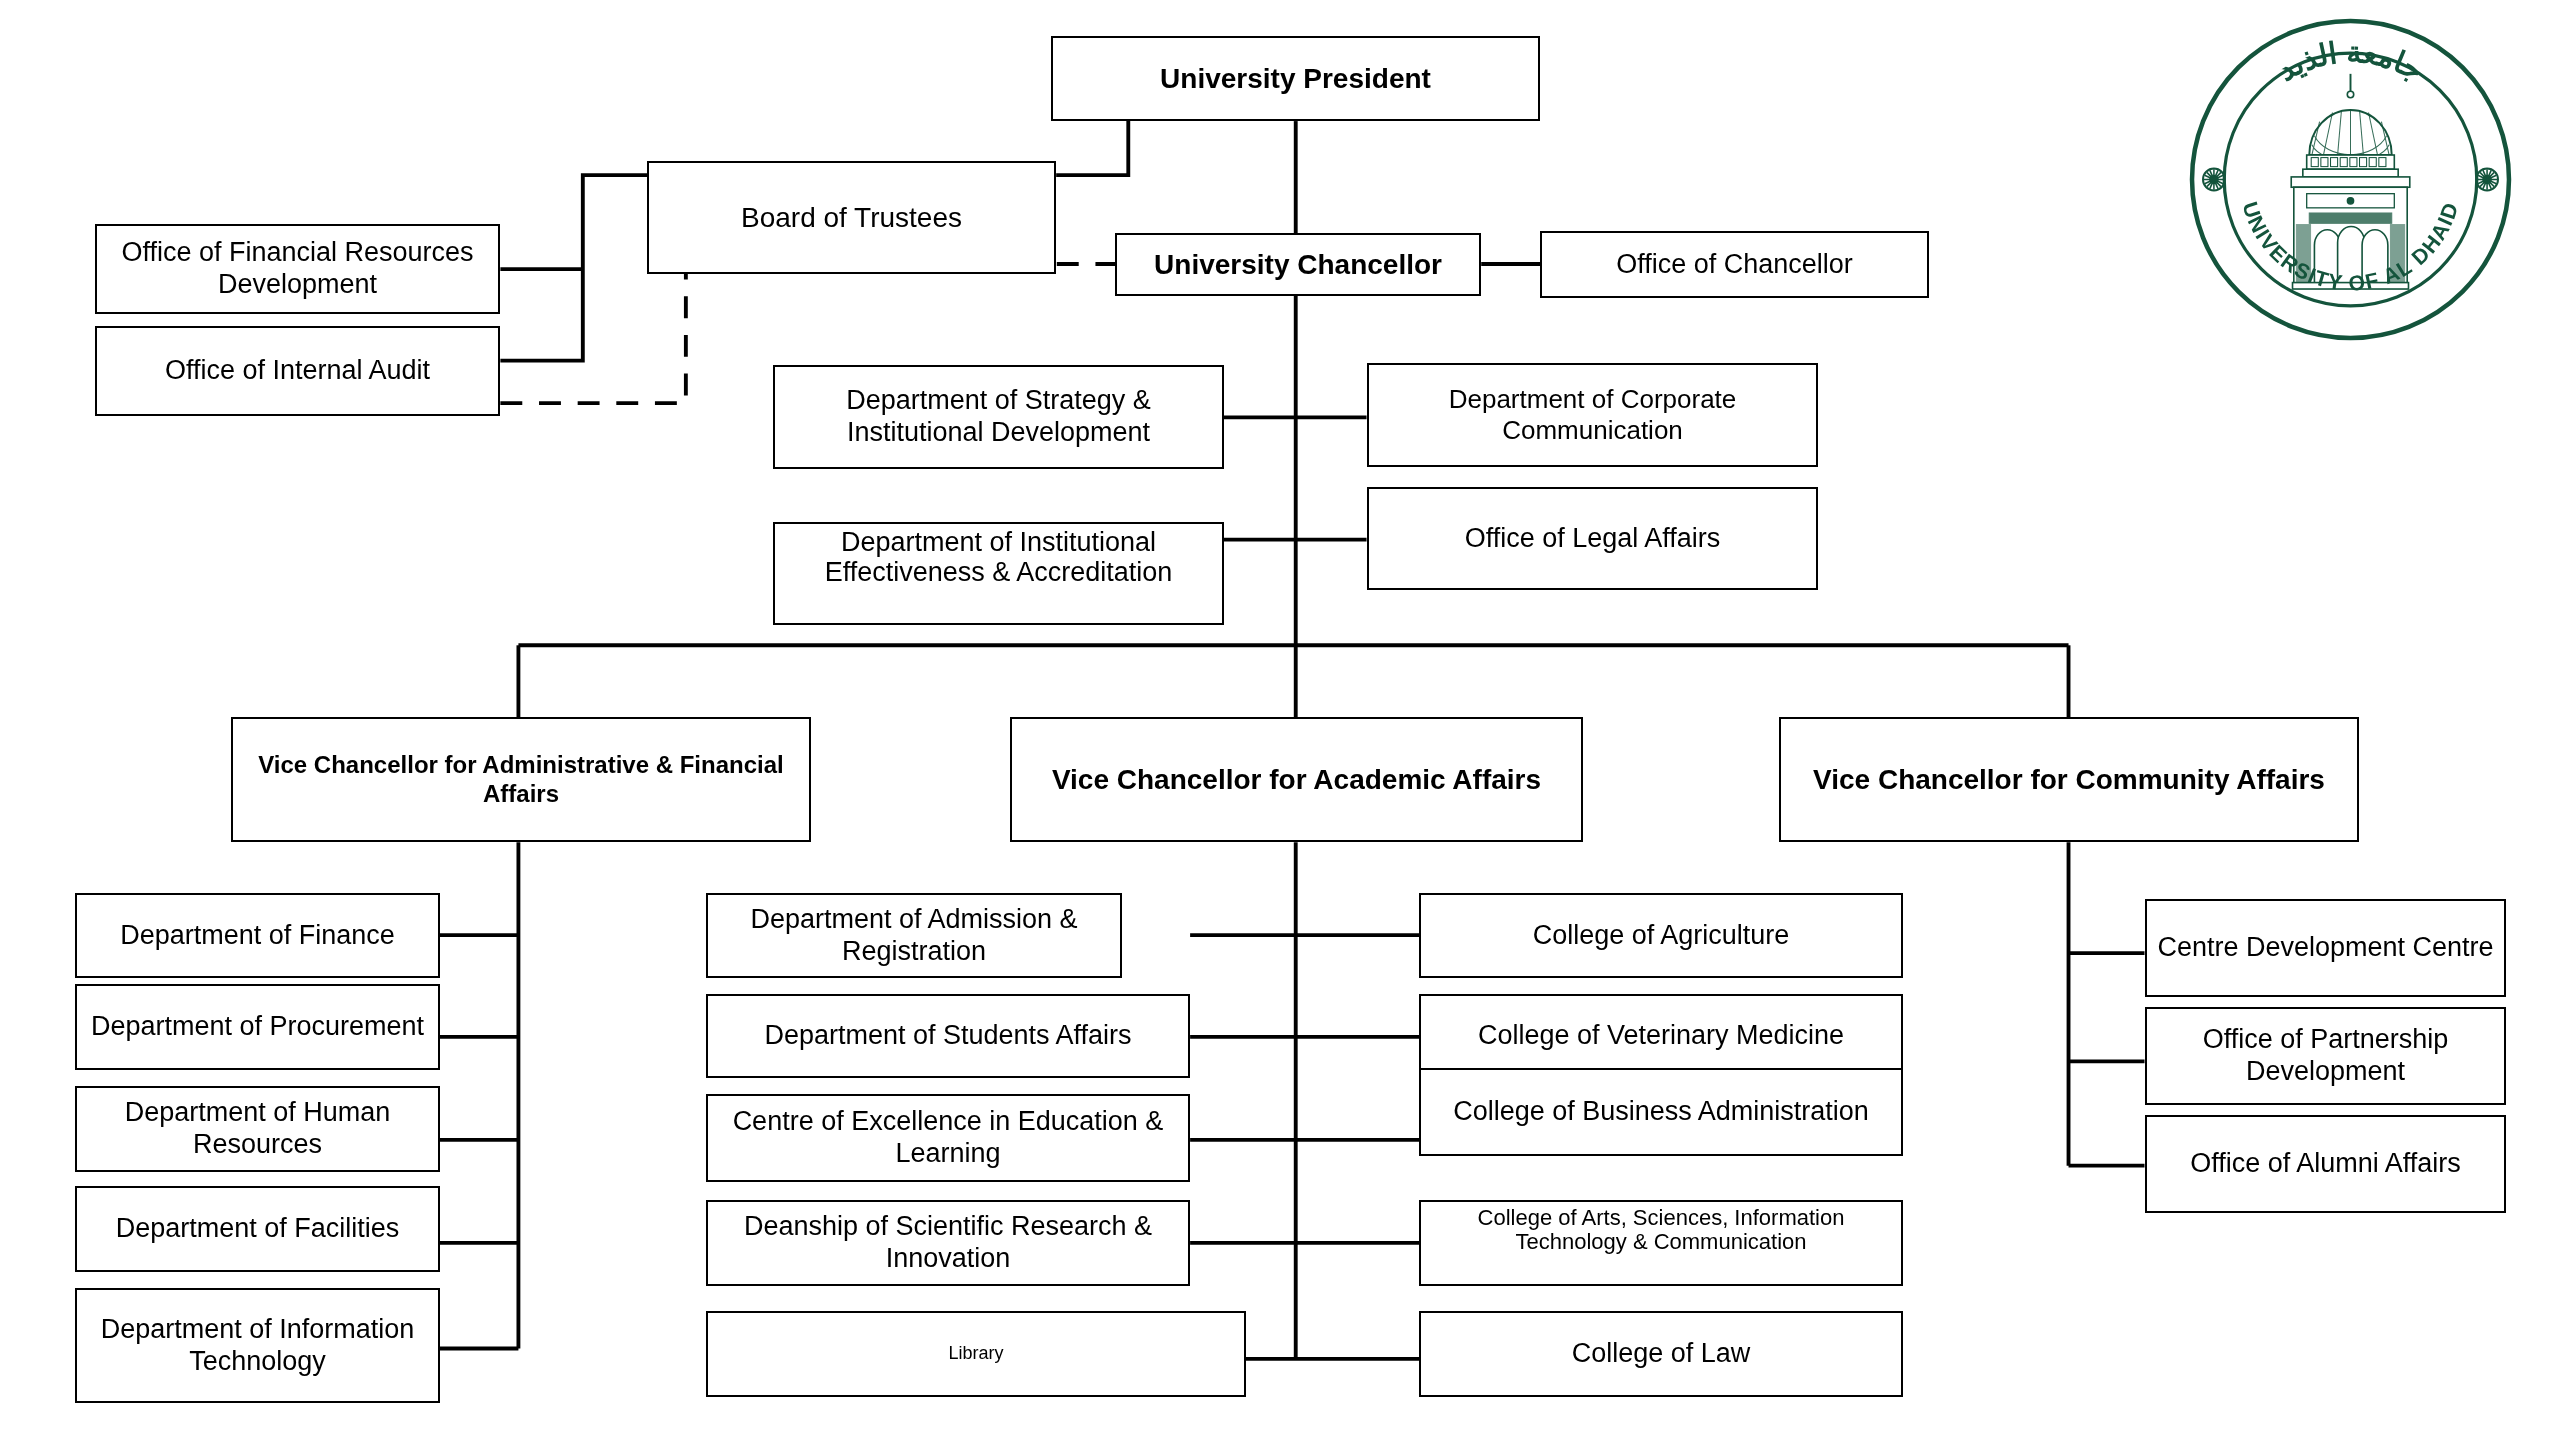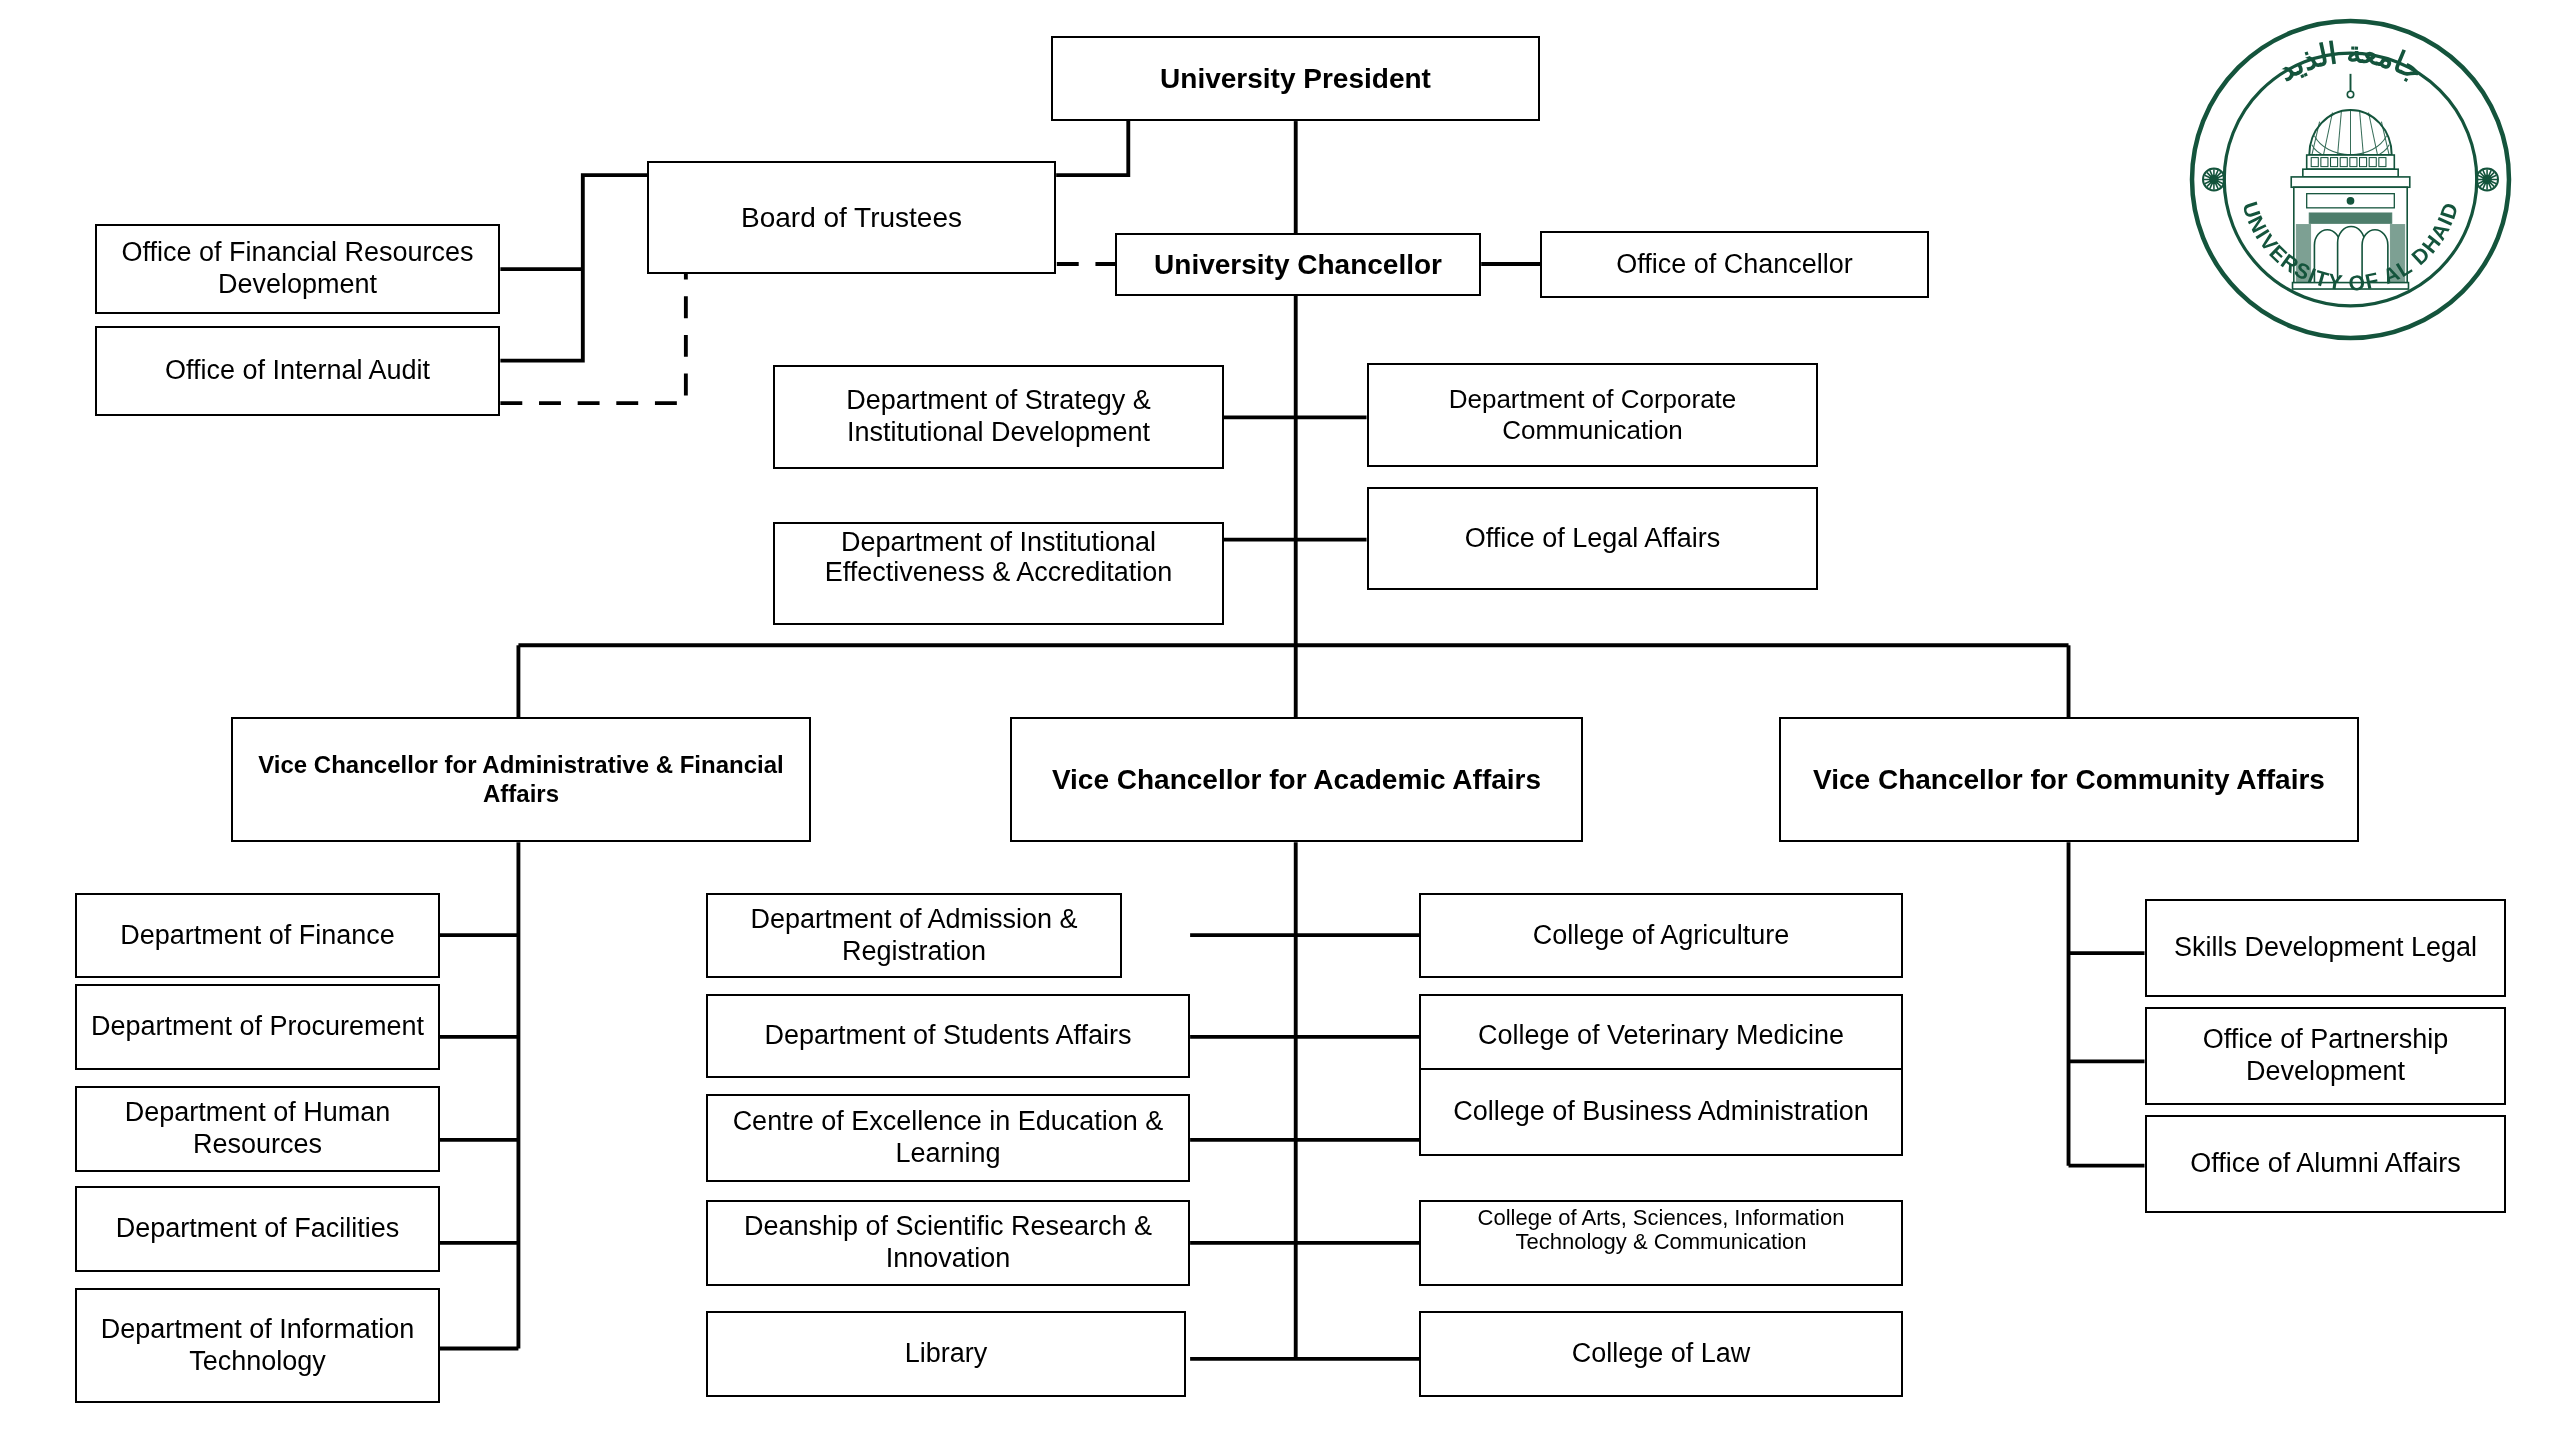--- a/index.html
+++ b/index.html
@@ -174,42 +174,42 @@
   </div>
   <div class="obox" style="left:706px;top:994px;width:484px;height:84px;font-size:27px;">
     <span class="txt">Department of Students Affairs</span>
   </div>
   <div class="obox" style="left:706px;top:1094px;width:484px;height:88px;font-size:27px;">
     <span class="txt">Centre of Excellence in Education &amp; Learning</span>
   </div>
   <div class="obox" style="left:706px;top:1200px;width:484px;height:86px;font-size:27px;">
     <span class="txt">Deanship of Scientific Research &amp; Innovation</span>
   </div>
-  <div class="obox" style="left:706px;top:1311px;width:480px;height:86px;font-size:27px;">
+  <div class="obox" style="left:706px;top:1311px;width:540px;height:86px;font-size:18px;">
     <span class="txt">Library</span>
   </div>
 
   <div class="obox" style="left:1419px;top:893px;width:484px;height:85px;font-size:27px;">
     <span class="txt">College of Agriculture</span>
   </div>
   <div class="obox" style="left:1419px;top:994px;width:484px;height:84px;font-size:27px;">
     <span class="txt">College of Veterinary Medicine</span>
   </div>
   <div class="obox" style="left:1419px;top:1068px;width:484px;height:88px;font-size:27px;">
     <span class="txt">College of Business Administration</span>
   </div>
   <div class="obox spill tight" style="left:1419px;top:1200px;width:484px;height:86px;font-size:22px;">
     <span class="txt">College of Arts, Sciences, Information Technology &amp; Communication</span>
   </div>
   <div class="obox" style="left:1419px;top:1311px;width:484px;height:86px;font-size:27px;">
     <span class="txt">College of Law</span>
   </div>
 
   <div class="obox" style="left:2145px;top:899px;width:361px;height:98px;font-size:27px;">
-    <span class="txt">Skills Development Legal</span>
+    <span class="txt">Centre Development Centre</span>
   </div>
   <div class="obox" style="left:2145px;top:1007px;width:361px;height:98px;font-size:27px;">
     <span class="txt">Office of Partnership Development</span>
   </div>
   <div class="obox" style="left:2145px;top:1115px;width:361px;height:98px;font-size:27px;">
     <span class="txt">Office of Alumni Affairs</span>
   </div>
 
   <div id="logo-wrap">
     <svg viewBox="0 0 520 520" xmlns="http://www.w3.org/2000/svg" aria-hidden="true">

